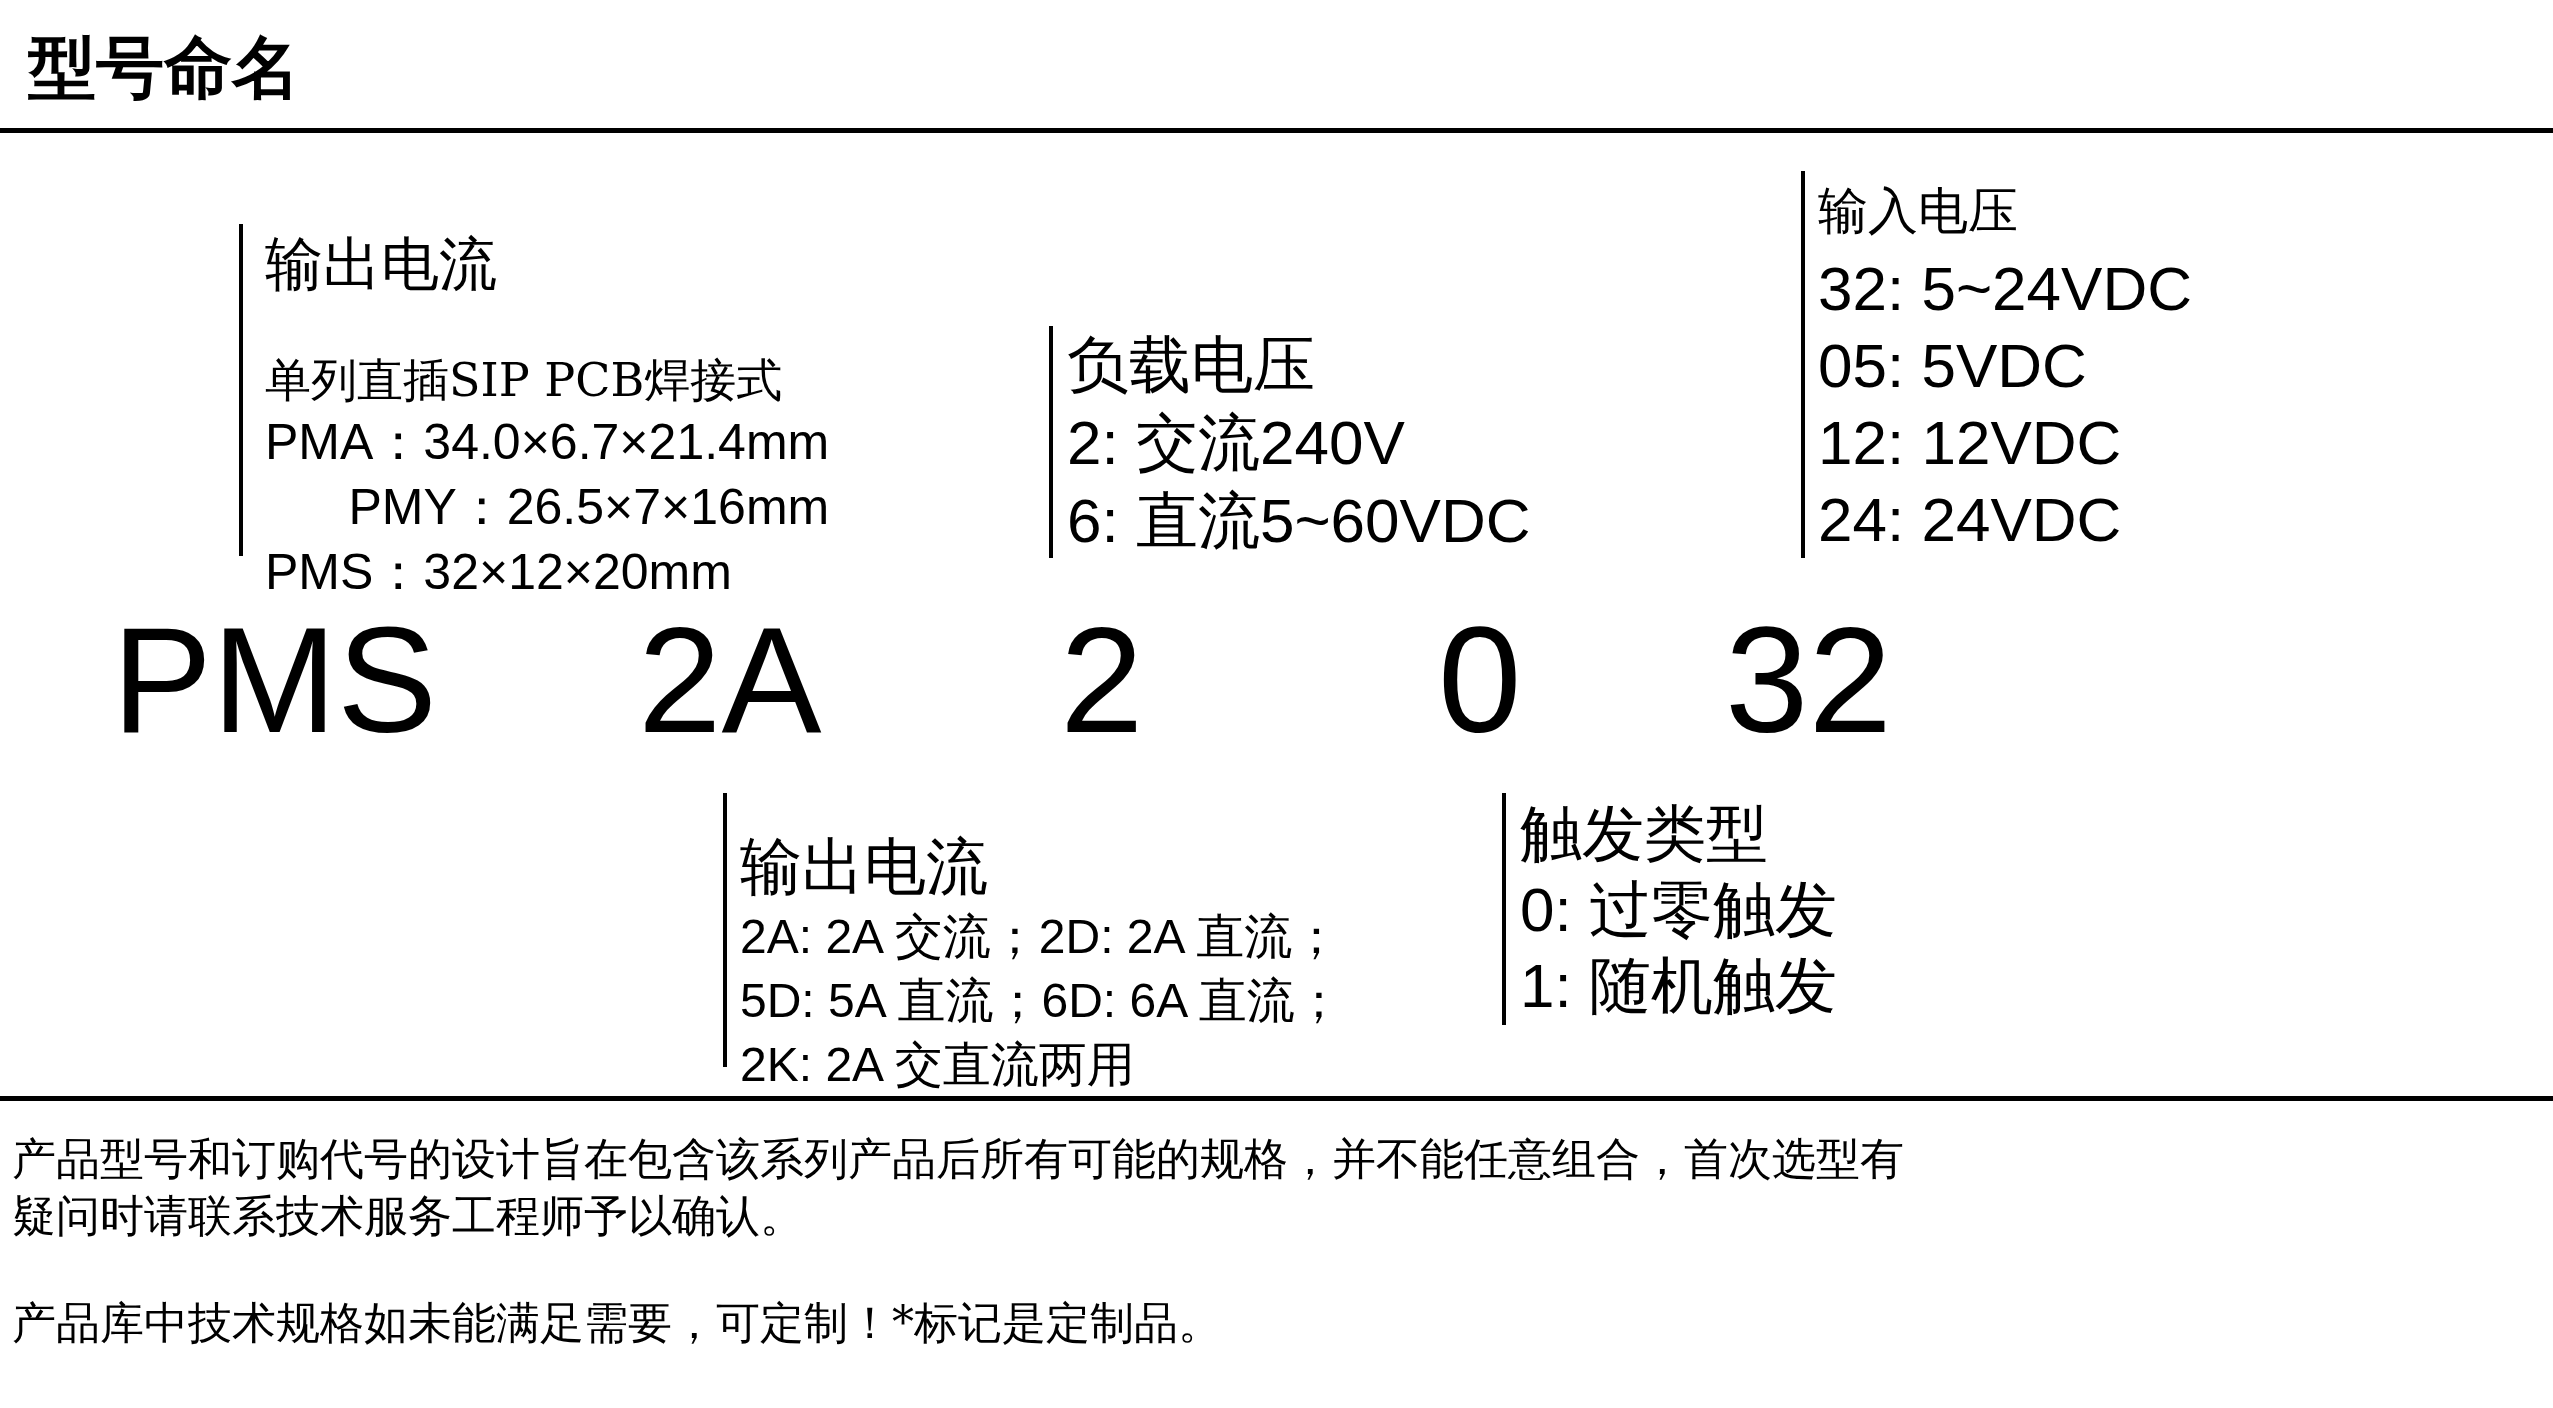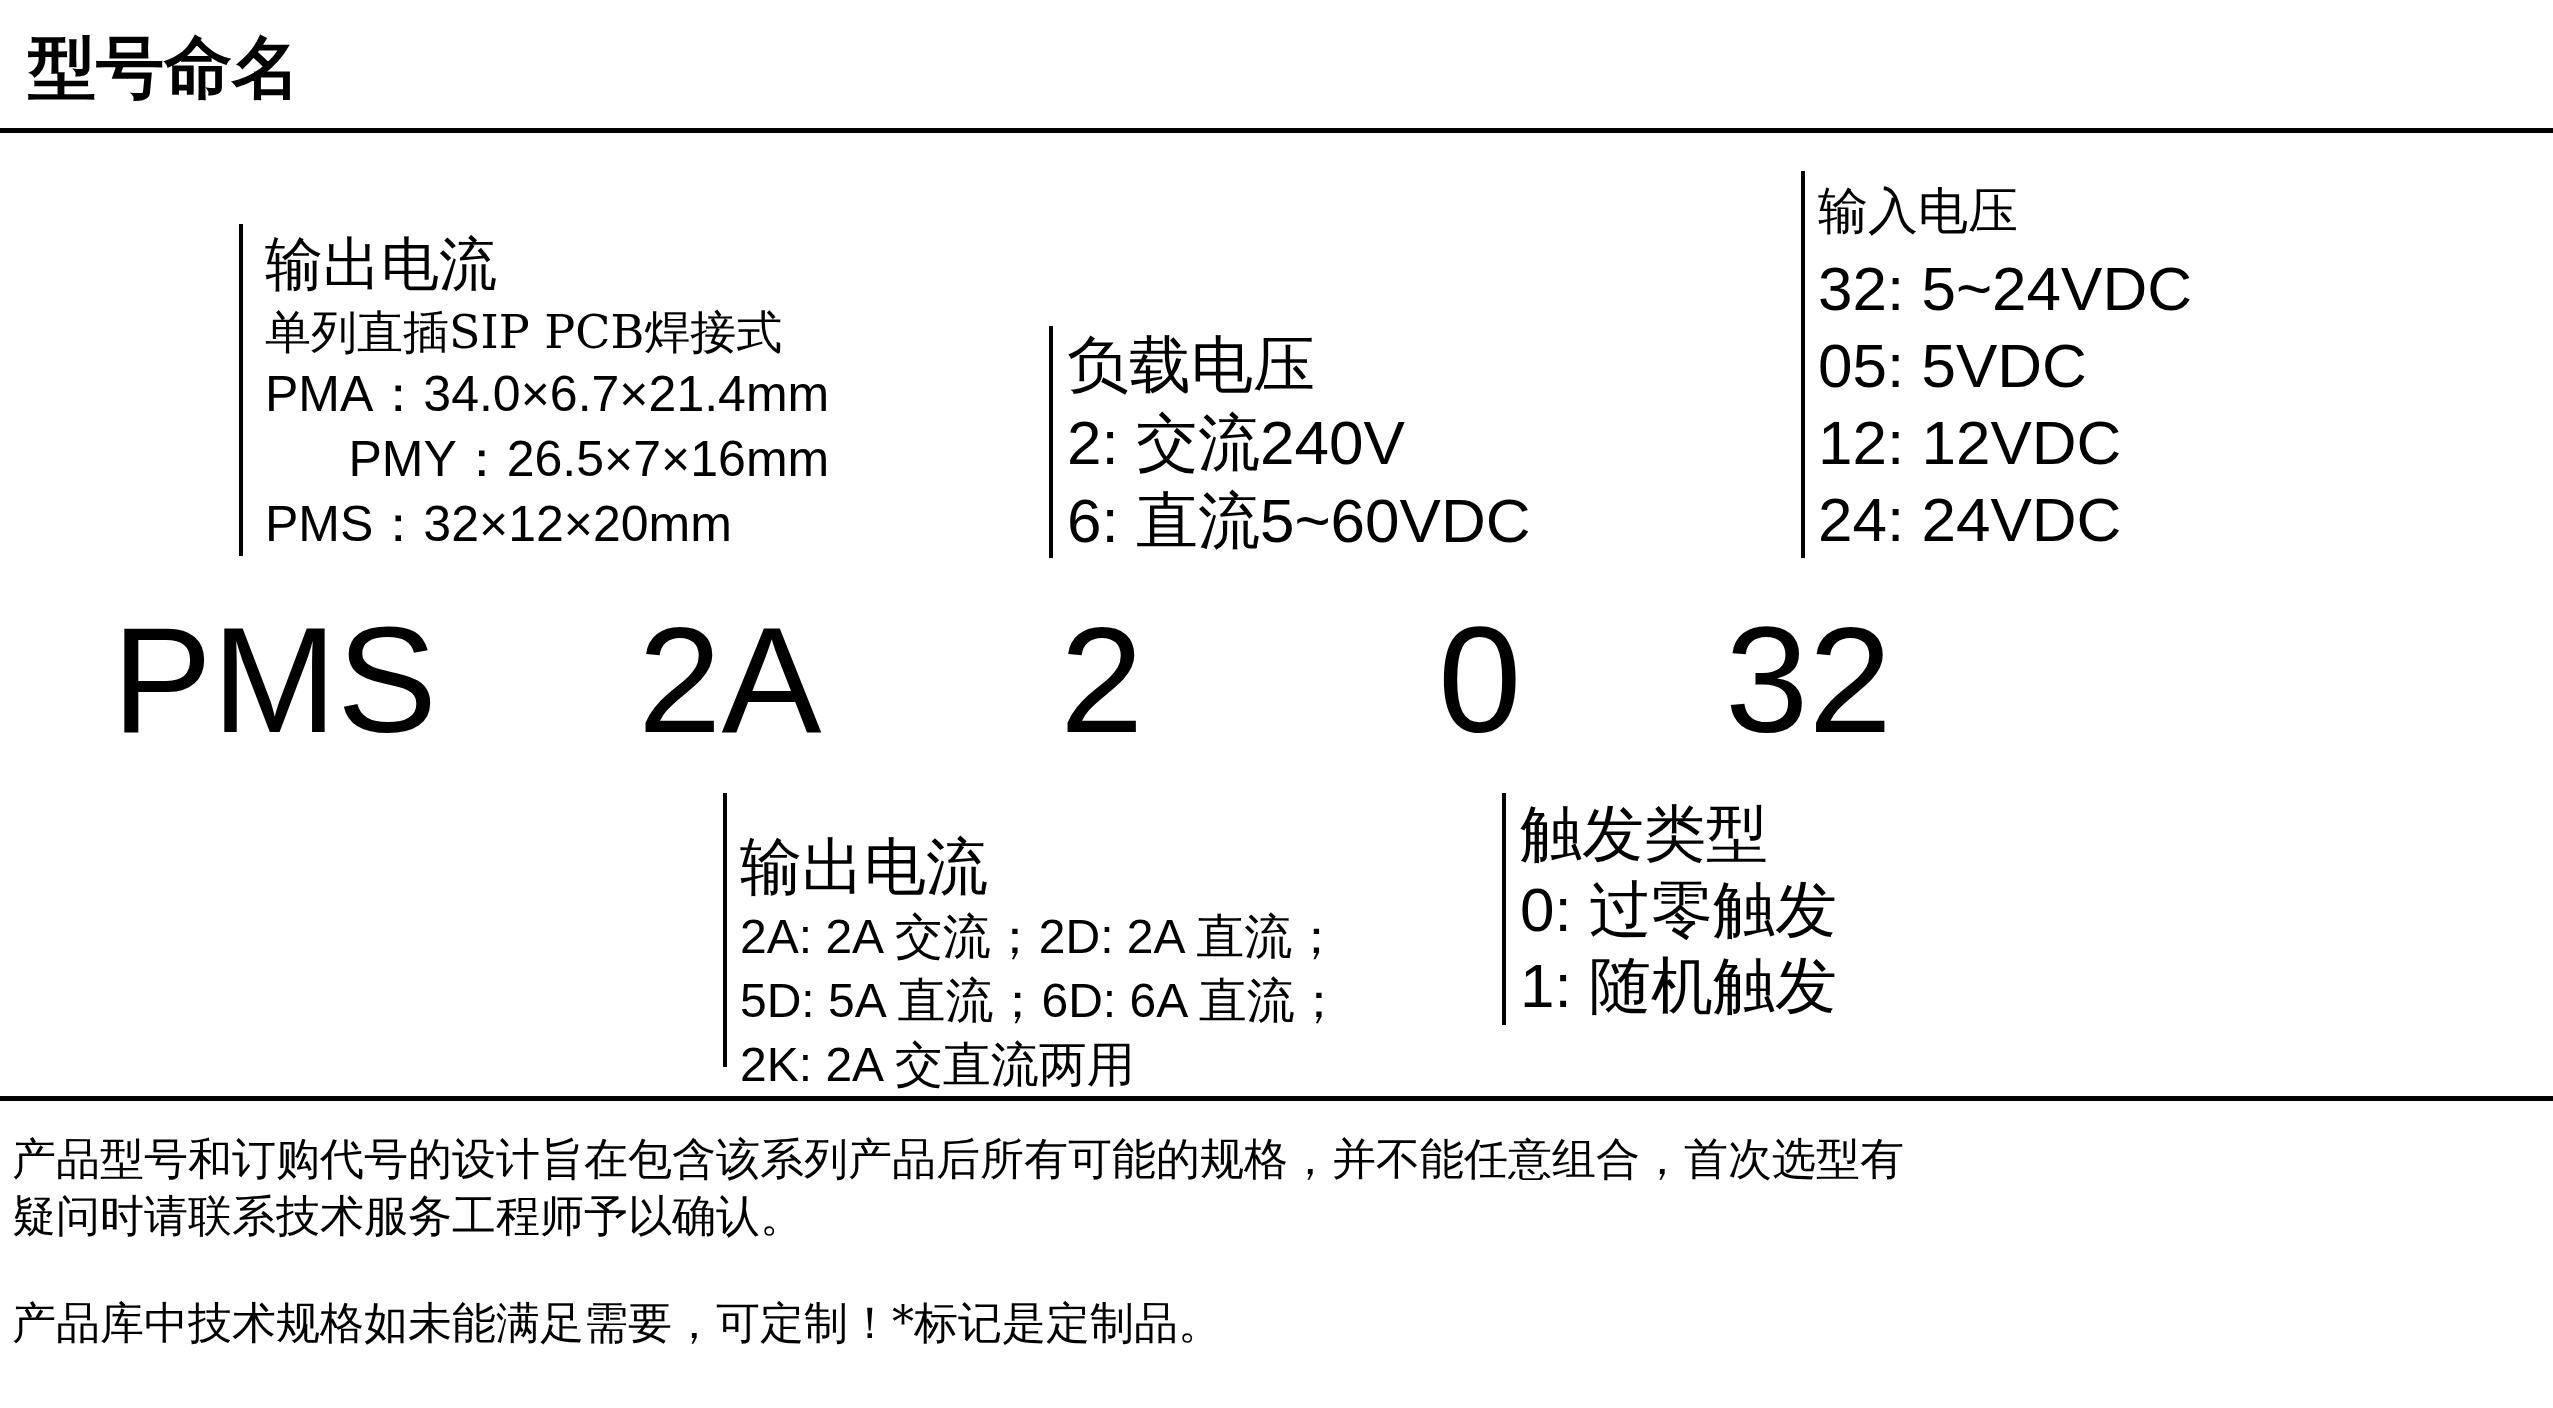--- a/index.html
+++ b/index.html
@@ -17,21 +17,21 @@
 </style>
 </head>
 <body>
 
 <div class="abs title">型号命名</div>
 <div class="abs hline" style="top:128px;"></div>
 
 <div class="abs vbar" style="left:239px; top:224px; height:332px;"></div>
 <div class="abs block" style="left:265px; top:226px;">
   <span class="line head" style="font-size:58px; line-height:76px;">输出电流</span>
-  <span class="line head" style="font-size:46px; line-height:60px;">单列直插SIP PCB焊接式</span>
+  <span class="line head" style="font-size:46px; line-height:60px;margin-top:48px;">单列直插SIP PCB焊接式</span>
   <span class="line" style="font-size:50px; line-height:65px;">PMA：34.0×6.7×21.4mm</span>
   <span class="line" style="font-size:50px; line-height:65px;text-align:right;">PMY：26.5×7×16mm</span>
   <span class="line" style="font-size:50px; line-height:65px;">PMS：32×12×20mm</span>
 </div>
 
 <div class="abs vbar" style="left:1049px; top:326px; height:232px;"></div>
 <div class="abs block" style="left:1067px; top:326px;">
   <span class="line head" style="font-size:62px; line-height:78px;">负载电压</span>
   <span class="line" style="font-size:62px; line-height:78px;">2: 交流240V</span>
   <span class="line" style="font-size:62px; line-height:78px;">6: 直流5~60VDC</span>

